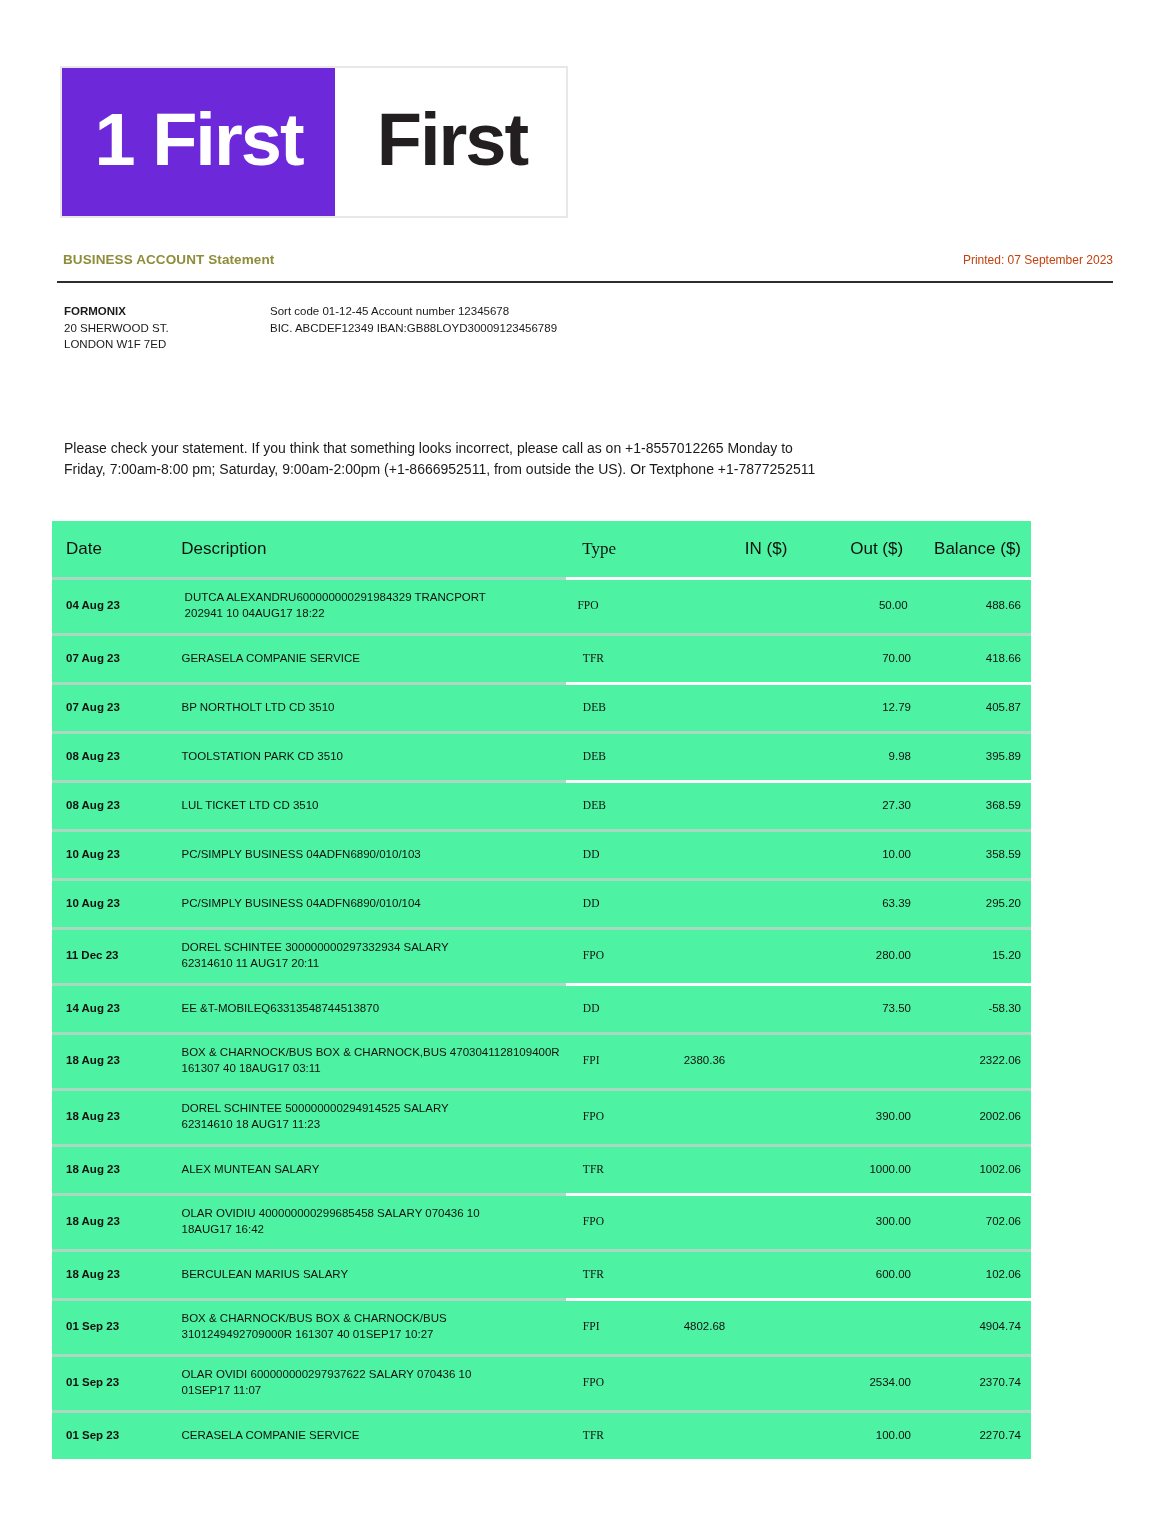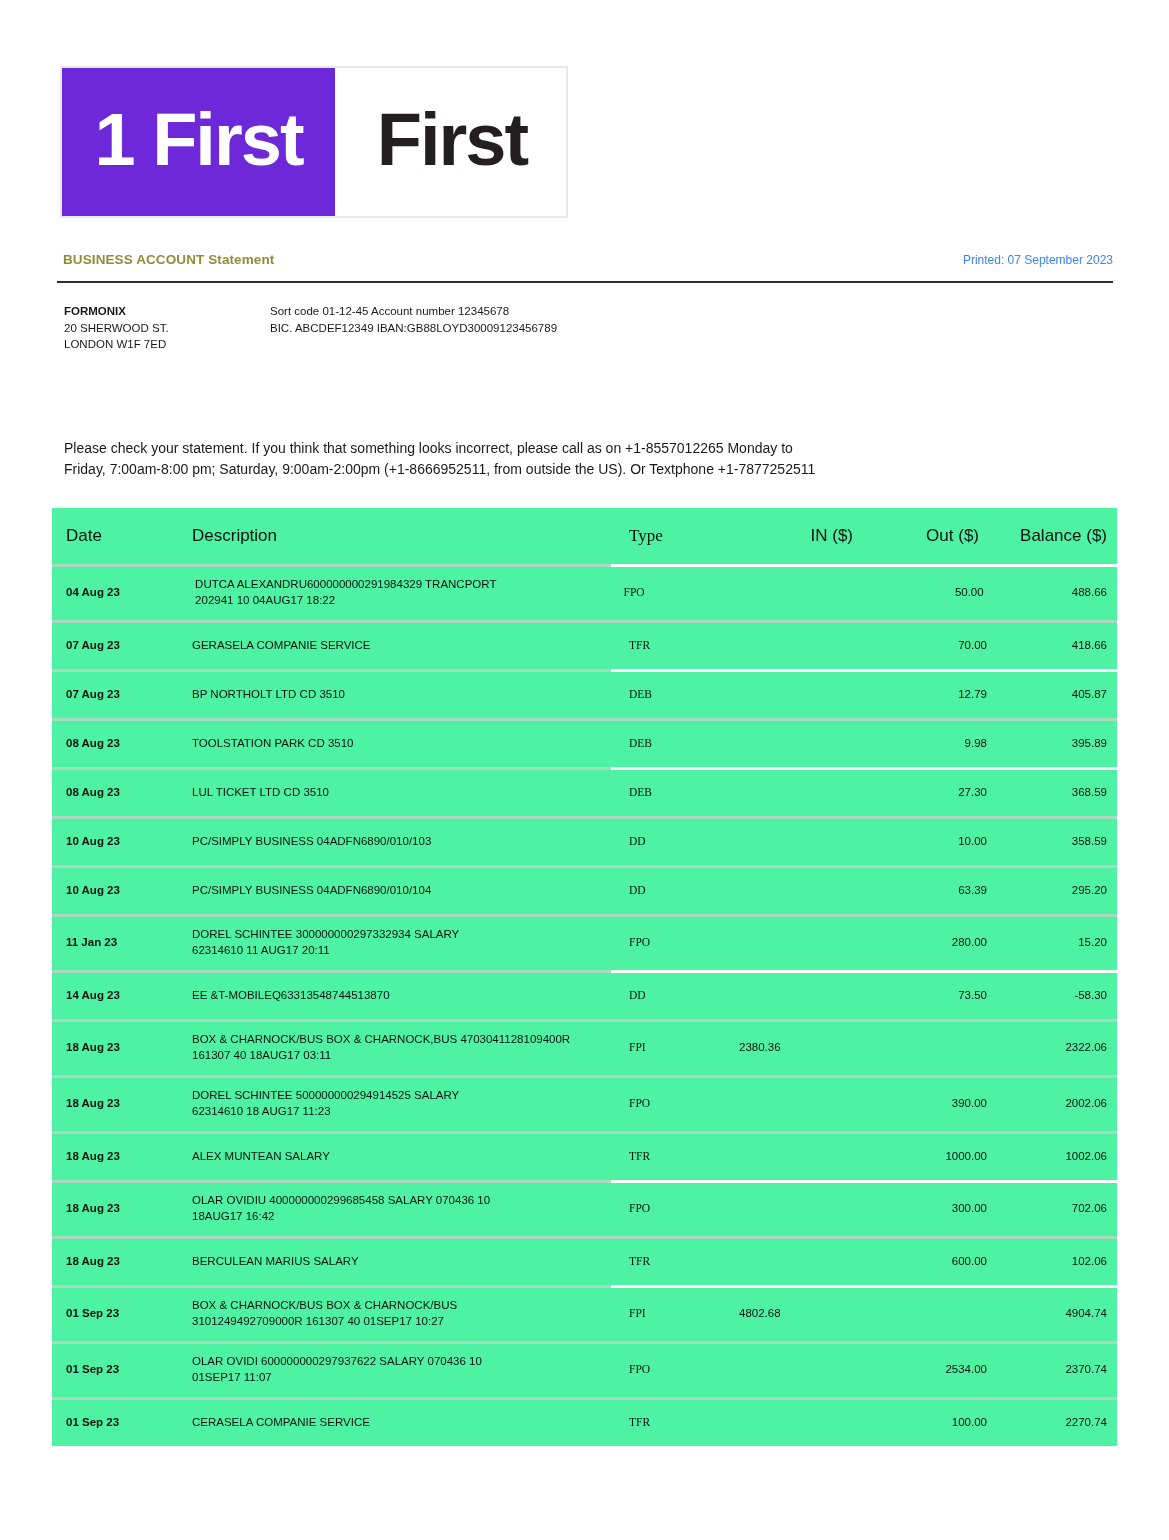--- a/index.html
+++ b/index.html
@@ -79,21 +79,21 @@
     font-size: 13.5px;
     font-weight: bold;
     color: #8f8c3a;
     letter-spacing: 0.1px;
   }
   .printed {
     position: absolute;
     right: 56px;
     top: 253px;
     font-size: 12px;
-    color: #3b82f6;
+    color: #c2410c;
     font-weight: normal;
   }
   .rule {
     position: absolute;
     left: 57px;
     top: 281px;
     width: 1056px;
     height: 2px;
     background: #2d2d2d;
   }
@@ -128,22 +128,22 @@
     top: 438px;
     font-size: 14px;
     line-height: 21px;
     width: 770px;
   }
 
   
   .table {
     position: absolute;
     left: 52px;
-    top: 508px;
-    width: 1065px;
+    top: 521px;
+    width: 979px;
     background: #4df3a2;
     box-sizing: border-box;
   }
   .t-head {
     display: flex;
     align-items: center;
     height: 56px;
     position: relative;
   }
   .t-head .cell {
@@ -298,21 +298,21 @@
           <div class="sep"></div>
           <div class="cell c-date">10 Aug 23</div>
           <div class="cell c-desc"><span>PC/SIMPLY BUSINESS 04ADFN6890/010/104</span></div>
           <div class="cell c-type">DD</div>
           <div class="cell c-in"></div>
           <div class="cell c-out">63.39</div>
           <div class="cell c-bal">295.20</div>
         </div>
         <div class="row" style="min-height: 56px;">
           <div class="sep"></div>
-          <div class="cell c-date">11 Jan 23</div>
+          <div class="cell c-date">11 Dec 23</div>
           <div class="cell c-desc"><span>DOREL SCHINTEE 300000000297332934 SALARY</span><span class="desc-line2">62314610 11 AUG17 20:11</span></div>
           <div class="cell c-type">FPO</div>
           <div class="cell c-in"></div>
           <div class="cell c-out">280.00</div>
           <div class="cell c-bal">15.20</div>
         </div>
         <div class="row">
           <div class="sep"></div>
           <div class="sep-white"></div>
           <div class="cell c-date">14 Aug 23</div>

